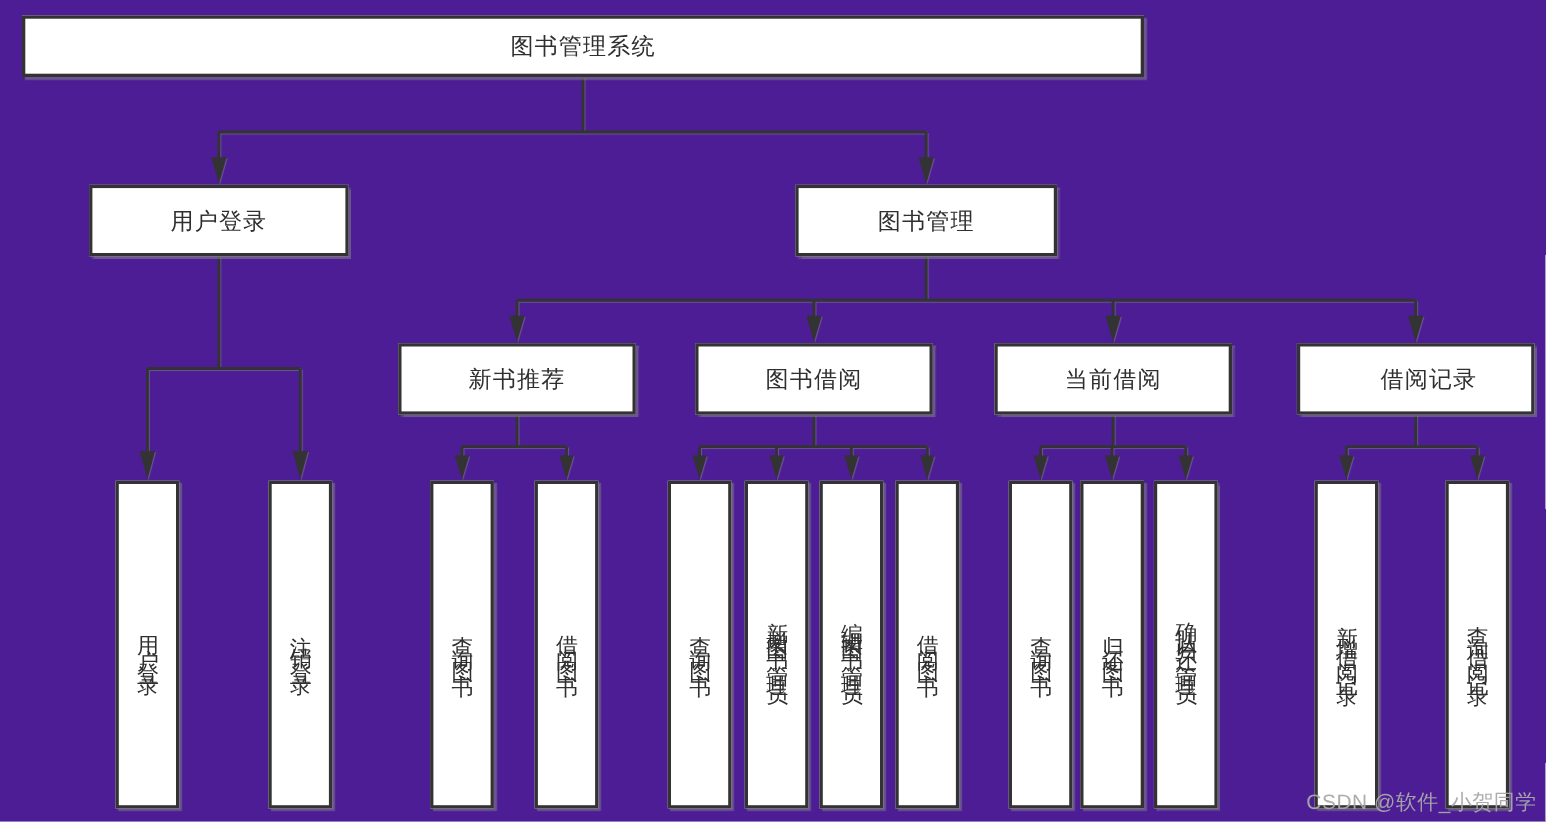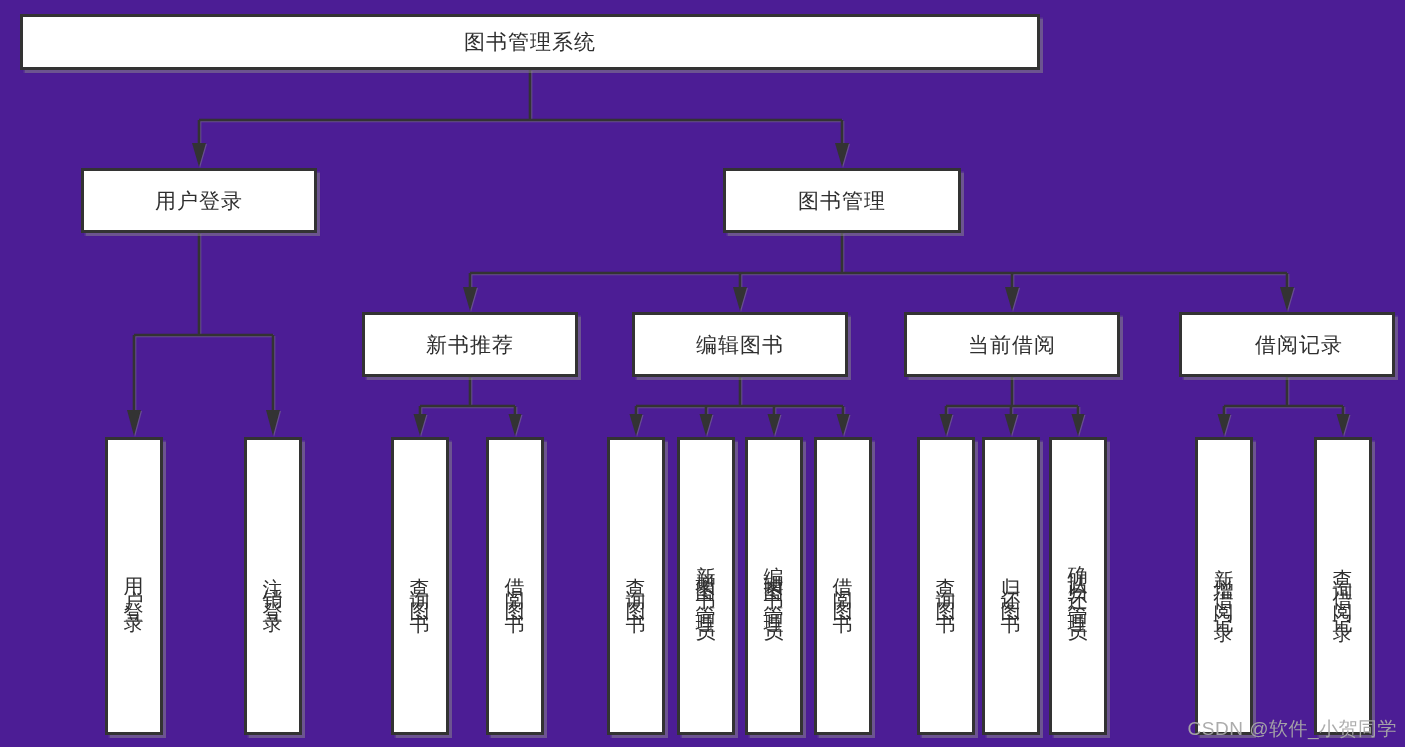--- a/index.html
+++ b/index.html
@@ -94,21 +94,21 @@
     <polygon points="1217.5,414 1230.5,414 1224,436"></polygon>
     <polygon points="1336.5,414 1349.5,414 1343,436"></polygon>
   </svg>
 
   <div class="box h" style="left:20px; top:14px; width:1020px; height:56px;">图书管理系统</div>
 
   <div class="box h" style="left:81px; top:168px; width:236px; height:65px;">用户登录</div>
   <div class="box h" style="left:723px; top:168px; width:238px; height:65px;">图书管理</div>
 
   <div class="box h" style="left:362px; top:312px; width:216px; height:65px;">新书推荐</div>
-  <div class="box h" style="left:632px; top:312px; width:216px; height:65px;">编辑图书</div>
+  <div class="box h" style="left:632px; top:312px; width:216px; height:65px;">图书借阅</div>
   <div class="box h" style="left:904px; top:312px; width:216px; height:65px;">当前借阅</div>
   <div class="box h" style="left:1179px; top:312px; width:216px; height:65px;padding-left:24px;">借阅记录</div>
 
   <div class="box v" style="left:105px; top:437px; width:58px; height:298px;">
     <span class="vt4">用户登录</span>
   </div>
   <div class="box v" style="left:244px; top:437px; width:58px; height:298px;">
     <span class="vt4">注销登录</span>
   </div>
 

